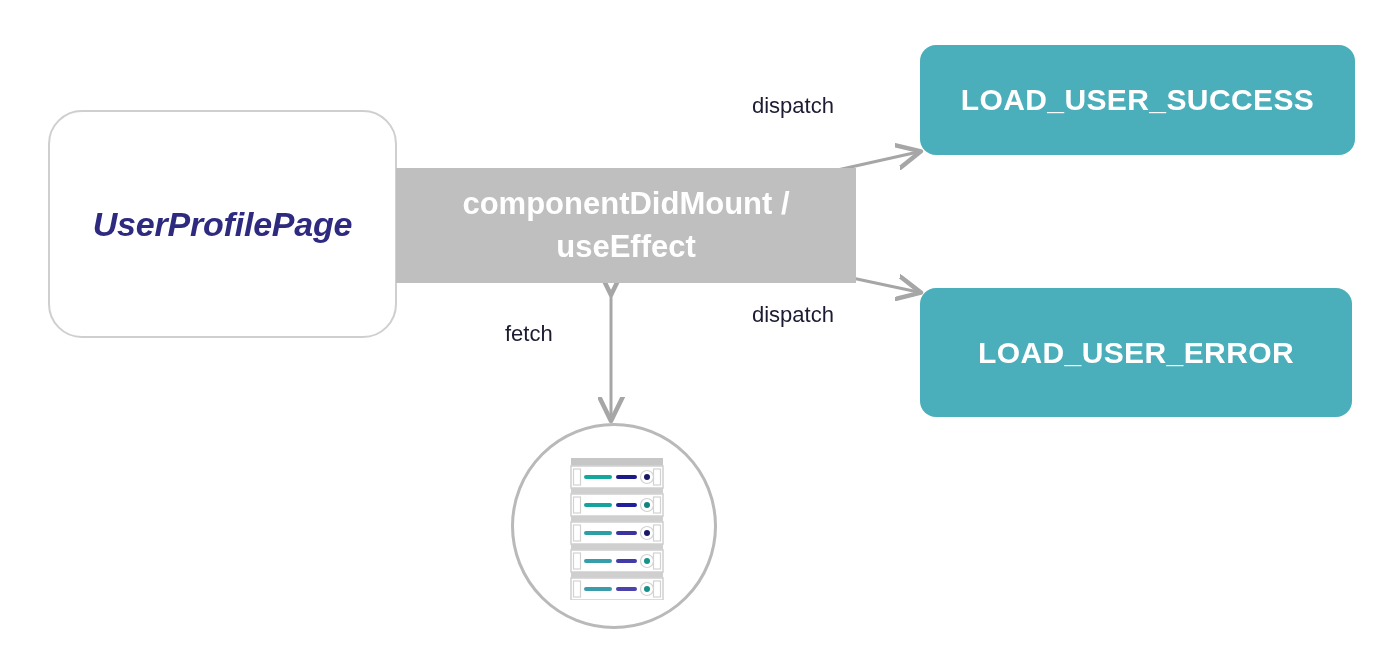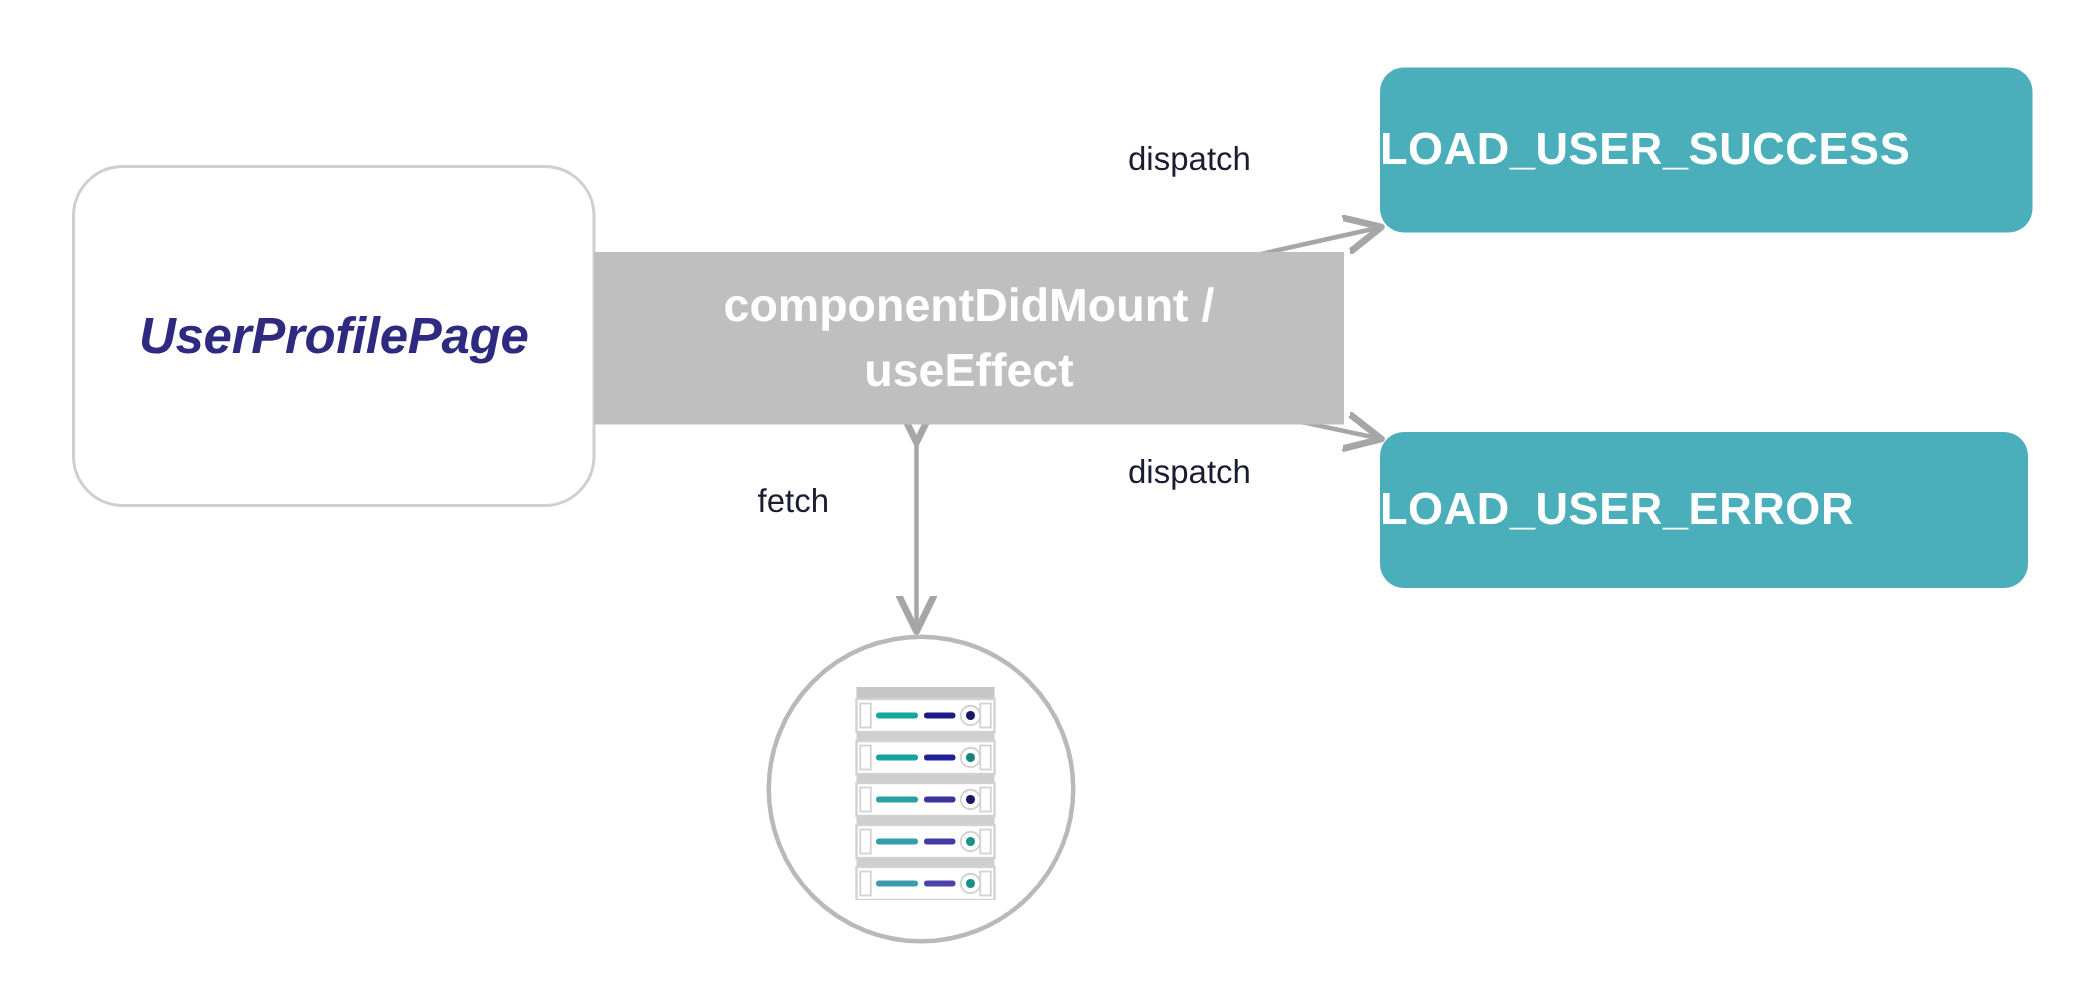--- a/index.html
+++ b/index.html
@@ -53,21 +53,21 @@
     letter-spacing: -0.2px;
     white-space: nowrap;
     text-align: center;
   }
 
   
   .lifecycle-bar {
     position: absolute;
     left: 396px;
     top: 168px;
-    width: 500px;
+    width: 460px;
     height: 115px;
     background: #bfbfbf;
     display: flex;
     align-items: center;
     justify-content: center;
     z-index: 4;
   }
   .lifecycle-label {
     color: #ffffff;
     font-size: 31px;
@@ -77,33 +77,34 @@
     padding: 0 8px;
   }
 
   
   .action-box {
     position: absolute;
     background: #4aafba;
     border-radius: 16px;
     display: flex;
     align-items: center;
+    justify-content: center;
     z-index: 3;
   }
   .action-box.success {
     left: 920px;
     top: 45px;
     width: 435px;
     height: 110px;
   }
   .action-box.error {
     left: 920px;
     top: 288px;
     width: 432px;
-    height: 104px;
+    height: 129px;
   }
   .action-label {
     color: #ffffff;
     font-size: 30px;
     font-weight: bold;
     letter-spacing: 0.4px;
     white-space: nowrap;
   }
 
   

